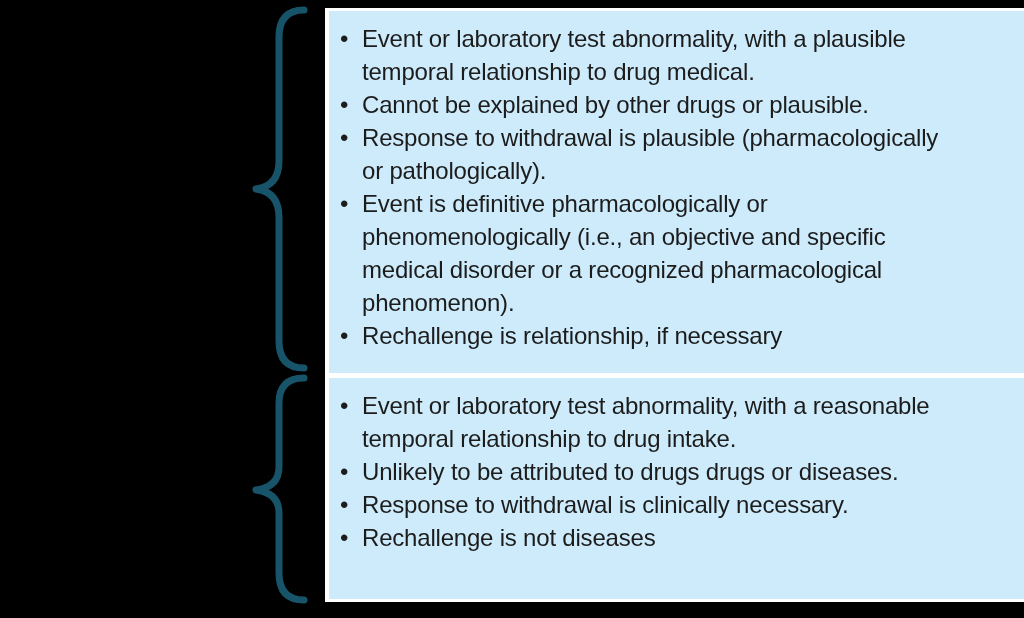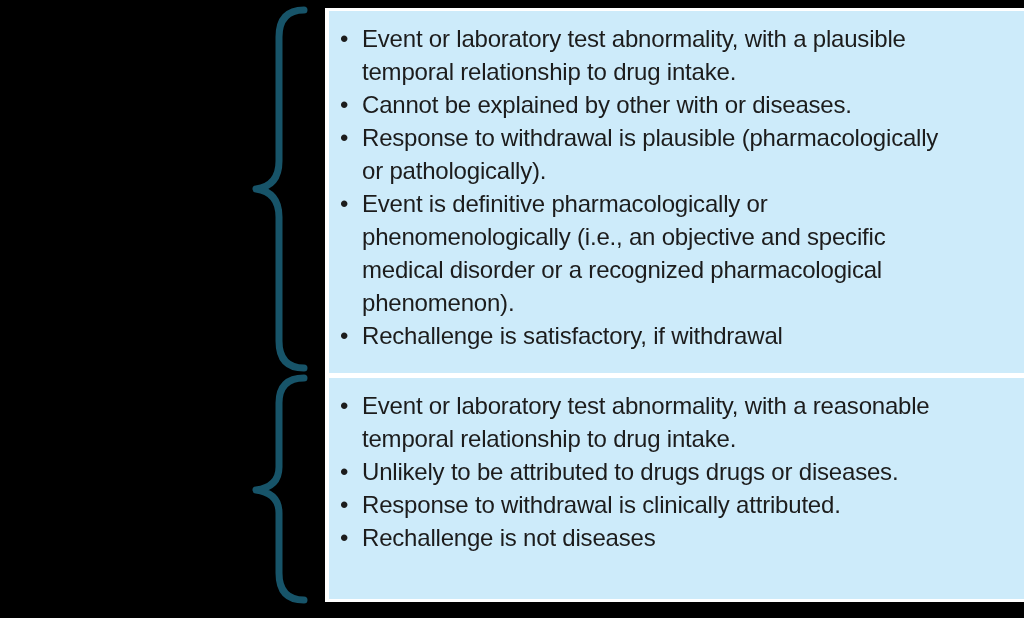--- a/index.html
+++ b/index.html
@@ -72,54 +72,54 @@
 <svg class="brace bottom" width="62" height="232" viewBox="0 0 62 232" aria-hidden="true">
   <path d="M 56 5 Q 31 5 31 30 L 31 94 Q 31 114 8 117 Q 31 120 31 140 L 31 200 Q 31 227 56 227"></path>
 </svg>
 
 <div class="boxes-wrap">
 
   <div class="criteria-box top">
     <ul class="bullets">
       <li>
         <span class="dot">•</span>
-        <span class="txt">Event or laboratory test abnormality, with a plausible temporal relationship to drug intake.</span>
+        <span class="txt">Event or laboratory test abnormality, with a plausible temporal relationship to drug medical.</span>
       </li>
       <li>
         <span class="dot">•</span>
-        <span class="txt">Cannot be explained by other with or diseases.</span>
+        <span class="txt">Cannot be explained by other drugs or plausible.</span>
       </li>
       <li>
         <span class="dot">•</span>
         <span class="txt">Response to withdrawal is plausible (pharmacologically or pathologically).</span>
       </li>
       <li>
         <span class="dot">•</span>
         <span class="txt">Event is definitive pharmacologically or phenomenologically (i.e., an objective and specific medical disorder or a recognized pharmacological phenomenon).</span>
       </li>
       <li>
         <span class="dot">•</span>
-        <span class="txt">Rechallenge is satisfactory, if withdrawal</span>
+        <span class="txt">Rechallenge is relationship, if necessary</span>
       </li>
     </ul>
   </div>
 
   <div class="criteria-box bottom">
     <ul class="bullets">
       <li>
         <span class="dot">•</span>
         <span class="txt">Event or laboratory test abnormality, with a reasonable temporal relationship to drug intake.</span>
       </li>
       <li>
         <span class="dot">•</span>
         <span class="txt">Unlikely to be attributed to drugs drugs or diseases.</span>
       </li>
       <li>
         <span class="dot">•</span>
-        <span class="txt">Response to withdrawal is clinically attributed.</span>
+        <span class="txt">Response to withdrawal is clinically necessary.</span>
       </li>
       <li>
         <span class="dot">•</span>
         <span class="txt">Rechallenge is not diseases</span>
       </li>
     </ul>
   </div>
 
 </div>
 

